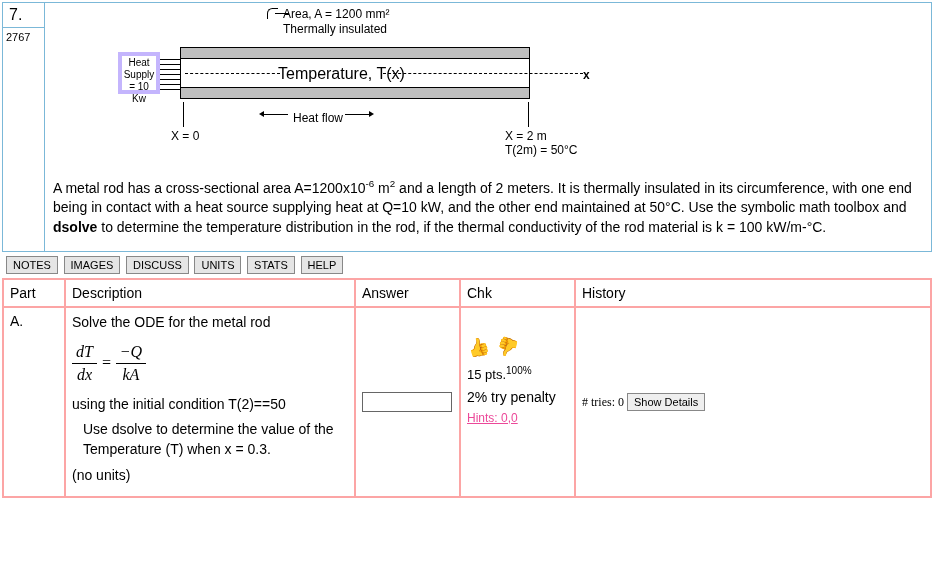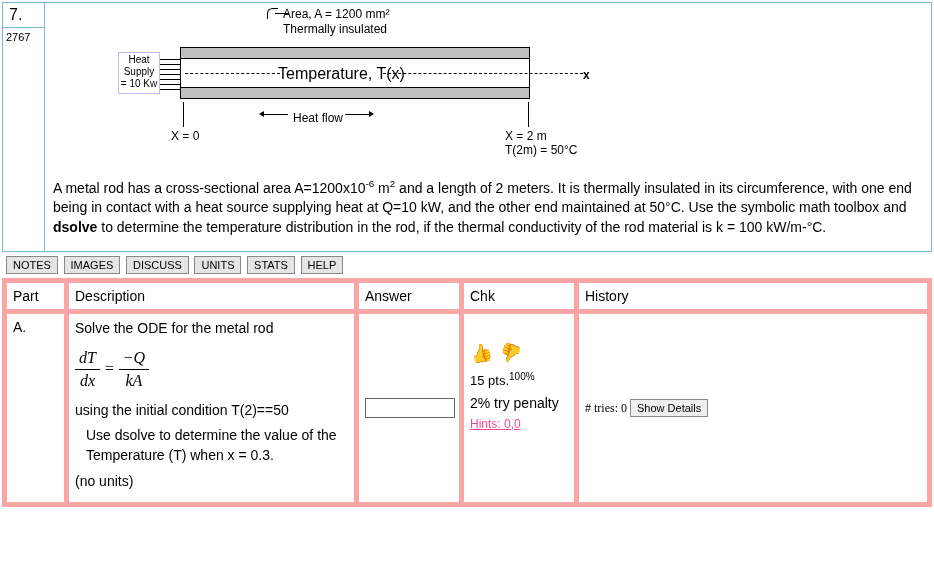--- a/index.html
+++ b/index.html
@@ -8,21 +8,21 @@
   .qhead-row { display: flex; }
   .qnum-cell { border-right: 1px solid #7bb8d8; width: 42px; }
   .qnum { font-size: 16px; padding: 3px 6px; border-bottom: 1px solid #7bb8d8; }
   .qid { font-size: 11px; padding: 3px 3px; }
   .qbody { flex: 1; padding: 4px 8px; }
   .diagram { position: relative; width: 560px; height: 160px; margin: 0 0 10px 30px; }
   .area-label { position: absolute; left: 200px; top: 0; font-size: 12px; }
   .therm-label { position: absolute; left: 200px; top: 15px; font-size: 12px; }
   .area-line { position: absolute; left: 192px; top: 6px; width: 14px; height: 1px; background: #000; }
   .area-line:before { content: ""; position: absolute; left: -8px; top: -5px; width: 10px; height: 10px; border-left: 1px solid #000; border-top: 1px solid #000; border-radius: 50% 0 0 0; }
-  .heat-box { position: absolute; left: 35px; top: 45px; width: 42px; height: 42px; border: 1px solid #c4b5fd; font-size: 10px; text-align: center; padding: 1px; line-height: 1.2; }
+  .heat-box { position: absolute; left: 35px; top: 45px; width: 42px; height: 42px; border: 4px solid #c4b5fd; font-size: 10px; text-align: center; padding: 1px; line-height: 1.2; }
   .heat-lines { position: absolute; left: 77px; top: 48px; }
   .heat-lines div { width: 20px; height: 1px; background: #000; margin: 4px 0; }
   .rod-outer { position: absolute; left: 97px; top: 40px; width: 350px; height: 52px; border: 1px solid #000; background: #bfbfbf; }
   .rod-inner { position: absolute; left: 97px; top: 51px; width: 350px; height: 30px; border: 1px solid #000; background: #fff; }
   .temp-label { position: absolute; left: 195px; top: 58px; font-size: 16px; z-index: 2; }
   .dash-left { position: absolute; left: 102px; top: 66px; width: 95px; border-top: 1px dashed #000; z-index: 1; }
   .dash-right { position: absolute; left: 300px; top: 66px; width: 200px; border-top: 1px dashed #000; z-index: 1; }
   .arrow-x { position: absolute; left: 500px; top: 61px; font-size: 12px; font-weight: bold; }
   .heat-flow-label { position: absolute; left: 210px; top: 104px; font-size: 12px; }
   .hf-arrow-l { position: absolute; left: 180px; top: 107px; width: 25px; height: 1px; background: #000; }
@@ -31,21 +31,21 @@
   .hf-arrow-r:after { content: ""; position: absolute; right: -4px; top: -3px; border-left: 5px solid #000; border-top: 3px solid transparent; border-bottom: 3px solid transparent; }
   .tick-l { position: absolute; left: 100px; top: 95px; width: 1px; height: 25px; background: #000; }
   .tick-r { position: absolute; left: 445px; top: 95px; width: 1px; height: 25px; background: #000; }
   .x0 { position: absolute; left: 88px; top: 122px; font-size: 12px; }
   .x2 { position: absolute; left: 422px; top: 122px; font-size: 12px; text-align: left; line-height: 1.2; }
   .problem-text { font-size: 14px; line-height: 1.4; margin: 6px 0 10px 0; }
   sup { font-size: 0.7em; }
   .btn-row { padding: 4px 4px; }
   .btn { display: inline-block; border: 1px solid #888; background: #e5e5e5; font-size: 11px; padding: 2px 6px; margin-right: 2px; font-family: Arial,sans-serif; }
   .ans-table { border-collapse: collapse; width: 100%; table-layout: fixed; }
-  .ans-table td, .ans-table th { border: 5px solid #fca5a5; padding: 5px 6px; text-align: left; vertical-align: top; font-size: 14px; font-weight: normal; }
+  .ans-table td, .ans-table th { border: 2px solid #fca5a5; padding: 5px 6px; text-align: left; vertical-align: top; font-size: 14px; font-weight: normal; }
   .col-part { width: 62px; }
   .col-desc { width: 290px; }
   .col-ans { width: 105px; }
   .col-chk { width: 115px; }
   .col-hist {}
   .desc-cell { font-size: 14px; line-height: 1.4; }
   .frac { display: inline-block; vertical-align: middle; text-align: center; font-style: italic; font-family: 'Times New Roman', serif; }
   .frac .num { display: block; border-bottom: 1px solid #000; padding: 0 4px; }
   .frac .den { display: block; padding: 0 4px; }
   .eq-row { font-family: 'Times New Roman', serif; font-style: italic; font-size: 16px; margin: 8px 0; }

